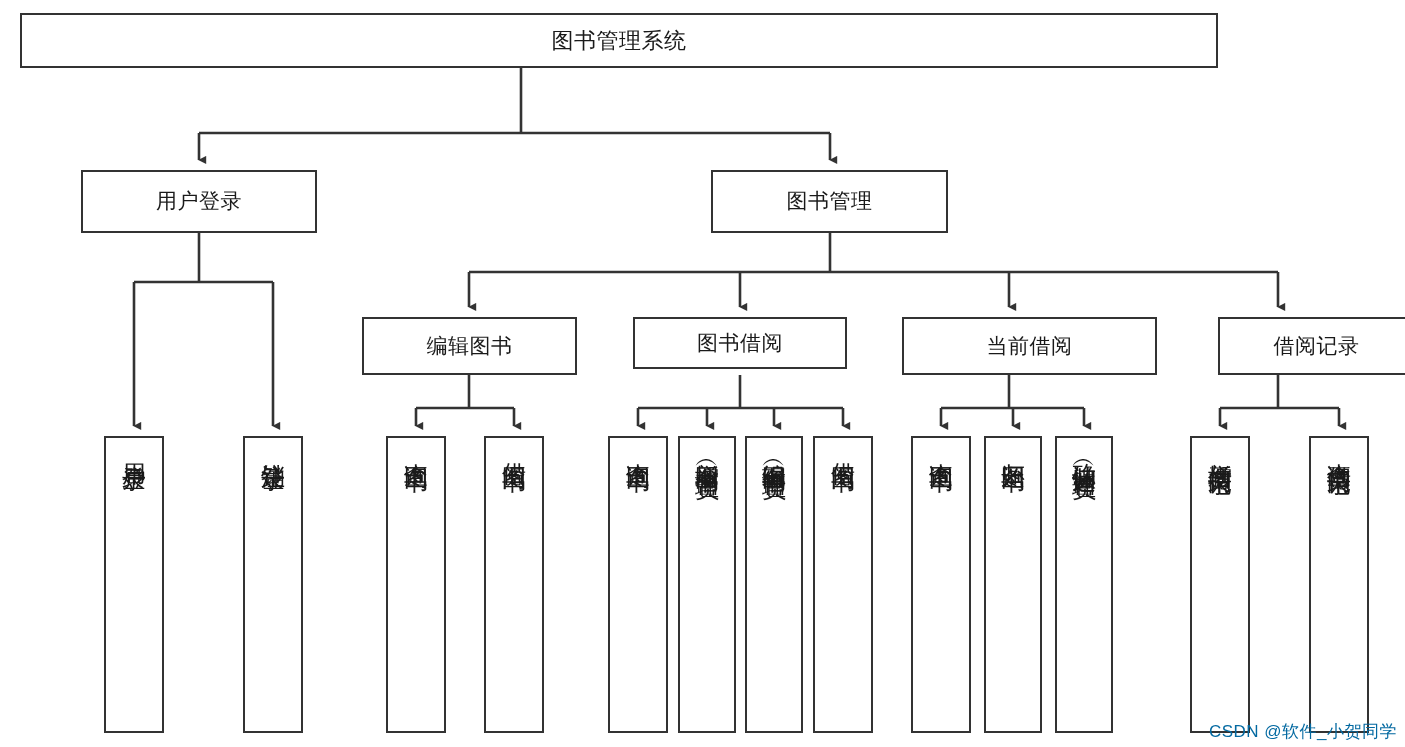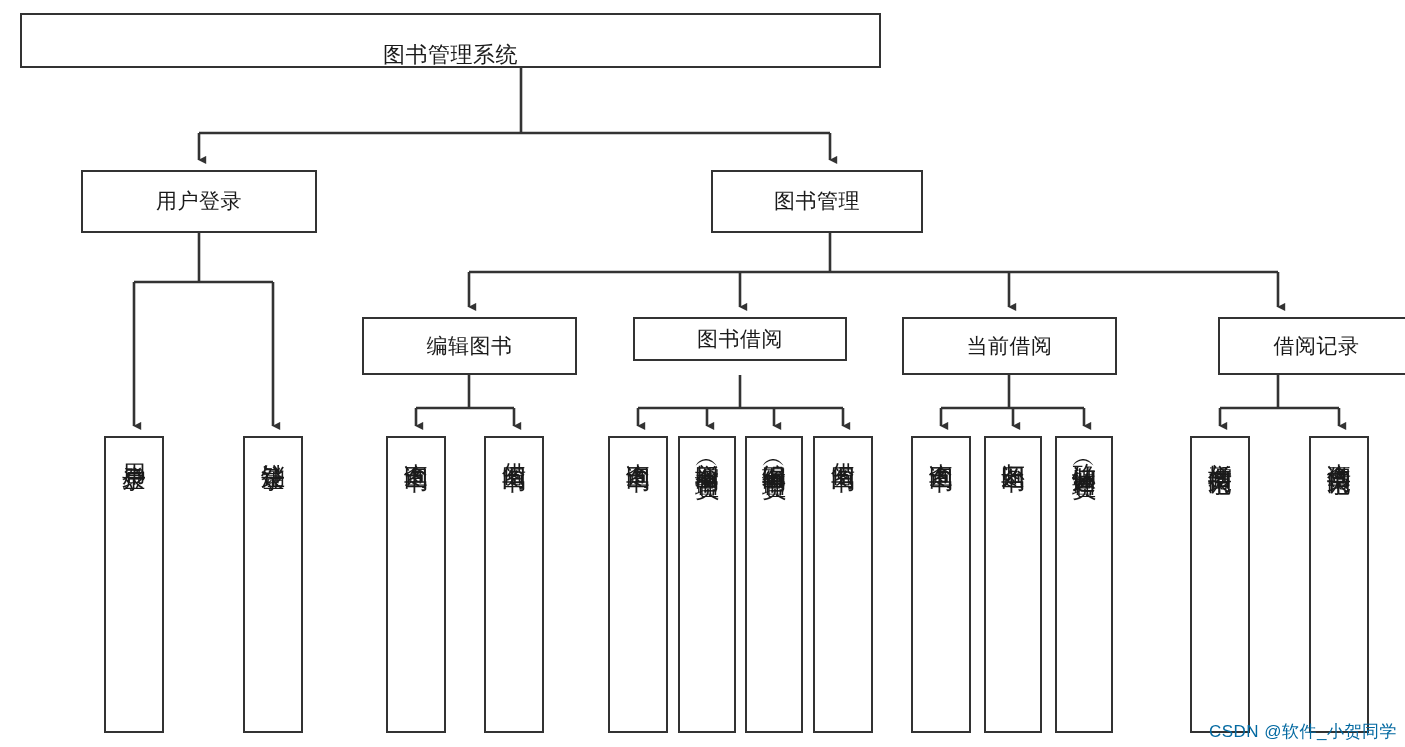--- a/index.html
+++ b/index.html
@@ -120,41 +120,41 @@
       <path d="M1013,408 L1013,426" marker-end="url(#arrowhead)"></path>
       <path d="M1084,408 L1084,426" marker-end="url(#arrowhead)"></path>
 
       <path d="M1278,375 L1278,408"></path>
       <path d="M1220,408 L1339,408"></path>
       <path d="M1220,408 L1220,426" marker-end="url(#arrowhead)"></path>
       <path d="M1339,408 L1339,426" marker-end="url(#arrowhead)"></path>
     </g>
   </svg>
 
-  <div class="node horiz tier0" style="left:20px; top:13px; width:861px; height:55px;align-items:flex-end;">
+  <div class="node horiz tier0" style="left:20px; top:13px; width:1198px; height:55px;">
     <span class="label">图书管理系统</span>
   </div>
 
   <div class="node horiz tier1" style="left:81px; top:170px; width:236px; height:63px;">
     <span class="label">用户登录</span>
   </div>
 
-  <div class="node horiz tier1" style="left:711px; top:170px; width:212px; height:63px;">
+  <div class="node horiz tier1" style="left:711px; top:170px; width:237px; height:63px;">
     <span class="label">图书管理</span>
   </div>
 
   <div class="node horiz tier2" style="left:362px; top:317px; width:215px; height:58px;">
     <span class="label">编辑图书</span>
   </div>
 
-  <div class="node horiz tier2" style="left:633px; top:317px; width:214px; height:44px;">
+  <div class="node horiz tier2" style="left:633px; top:317px; width:214px; height:52px;">
     <span class="label">图书借阅</span>
   </div>
 
-  <div class="node horiz tier2" style="left:902px; top:317px; width:215px; height:58px;">
+  <div class="node horiz tier2" style="left:902px; top:317px; width:255px; height:58px;">
     <span class="label">当前借阅</span>
   </div>
 
   <div class="node horiz tier2" style="left:1218px; top:317px; width:197px; height:58px;">
     <span class="label">借阅记录</span>
   </div>
 
   <div class="node vert" style="left:104px; top:436px; width:60px; height:297px;">
     <span class="label">用户登录</span>
   </div>

